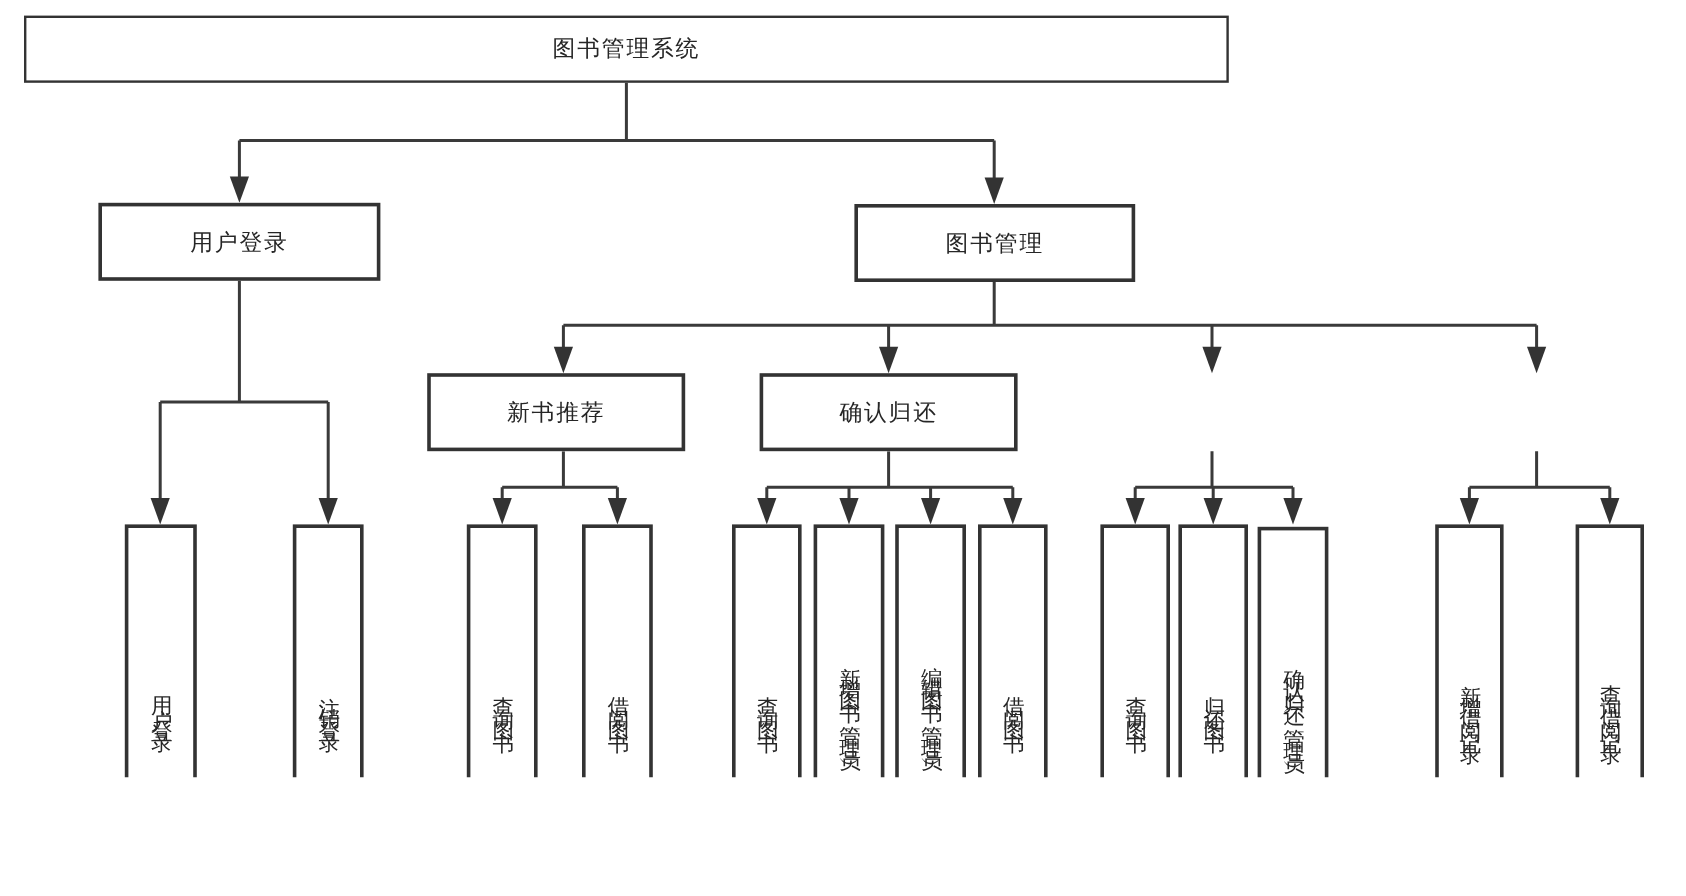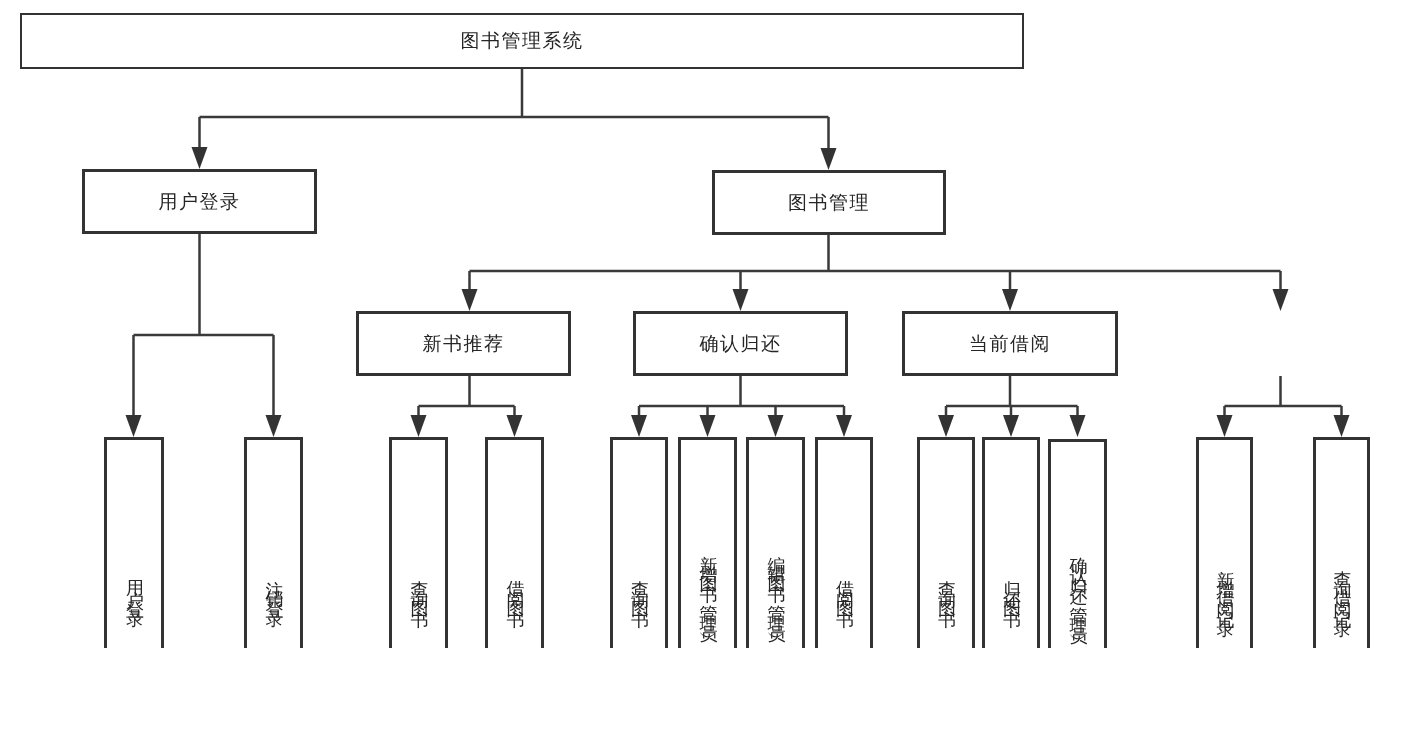--- a/index.html
+++ b/index.html
@@ -72,21 +72,20 @@
     </g>
   </svg>
 
   <div class="box lvl1" style="left:20px;top:13px;width:1004px;height:56px">图书管理系统</div>
 
   <div class="box hbox" style="left:82px;top:169px;width:235px;height:65px">用户登录</div>
   <div class="box hbox" style="left:712px;top:170px;width:234px;height:65px">图书管理</div>
 
   <div class="box hbox" style="left:356px;top:311px;width:215px;height:65px">新书推荐</div>
   <div class="box hbox" style="left:633px;top:311px;width:215px;height:65px">确认归还</div>
-  <div class="box hbox" style="left:902px;top:311px;width:216px;height:65px">当前借阅</div>
 
   <div class="box tall" style="left:104px;top:437px;width:60px;height:298px">用户登录</div>
   <div class="box tall" style="left:244px;top:437px;width:59px;height:298px">注销登录</div>
 
   <div class="box tall" style="left:389px;top:437px;width:59px;height:298px">查询图书</div>
   <div class="box tall" style="left:485px;top:437px;width:59px;height:298px">借阅图书</div>
 
   <div class="box tall" style="left:610px;top:437px;width:58px;height:298px">查询图书</div>
   <div class="box tall" style="left:678px;top:437px;width:59px;height:298px">新增图书（管理员）</div>
   <div class="box tall" style="left:746px;top:437px;width:59px;height:298px">编辑图书（管理员）</div>

